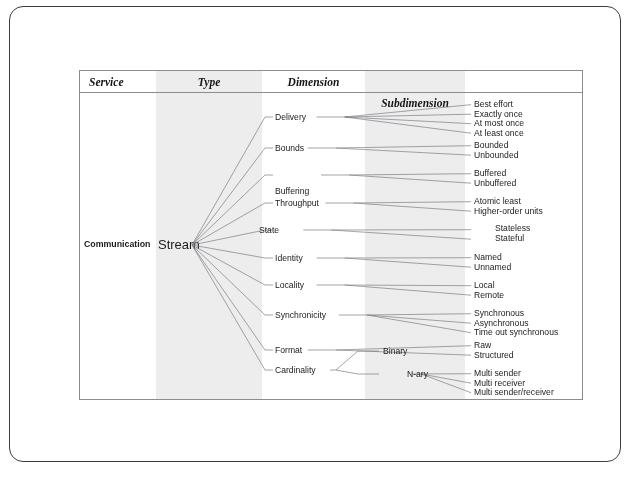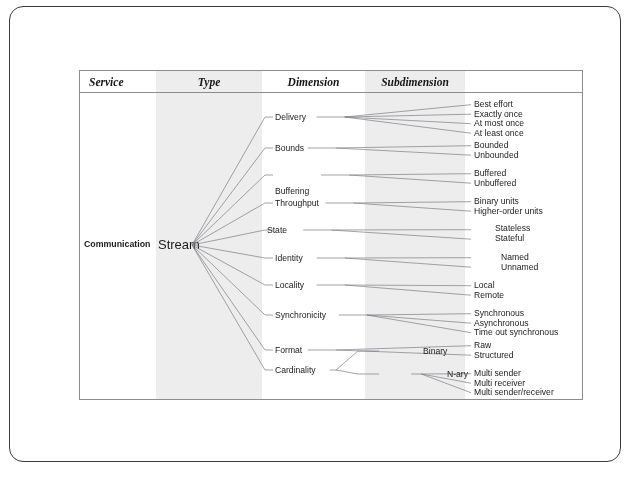--- a/index.html
+++ b/index.html
@@ -30,32 +30,32 @@
 
   .hdr{
     position:absolute;top:4px;height:16px;line-height:16px;
     font-family:"Liberation Serif",serif;
     font-weight:bold;font-style:italic;font-size:11.5px;color:#16161a;
     text-align:center;white-space:nowrap;
   }
   #hdr-service{left:4px;width:74px;text-align:left;padding-left:6px;}
   #hdr-type{left:77px;width:106px;}
   #hdr-dimension{left:183px;width:103px;}
-  #hdr-subdimension{left:286px;width:100px;}
+  #hdr-subdimension{left:286px;width:100px;margin-top:21px;}
   #hdr-value{left:386px;width:117px;}
 
   .cell-text{
     position:absolute;font-size:13px;color:#1b1b1b;
     line-height:9.4px;white-space:nowrap;
   }
   #svc-communication{left:5px;top:170px;font-weight:bold;font-size:8.8px;}
   #svc-stream{left:79px;top:170px;}
 
   .dim-label{position:absolute;font-size:8.6px;color:#1b1b1b;white-space:nowrap;}
-  .sub-label{position:absolute;font-size:8.6px;color:#1b1b1b;white-space:nowrap;margin-left:40px;}
+  .sub-label{position:absolute;font-size:8.6px;color:#1b1b1b;white-space:nowrap;}
   .val-group{position:absolute;left:395px;font-size:8.6px;color:#1b1b1b;white-space:nowrap;}
   .val-group div{line-height:9.5px;}
 
   svg#wires{position:absolute;left:0;top:0;width:504px;height:330px;overflow:visible;}
   svg#wires line, svg#wires path{stroke:#7d7d85;stroke-width:0.7;fill:none;}
 </style>
 </head>
 <body>
 
 <div id="slide">
@@ -147,21 +147,21 @@
           <line x1="278.95" y1="281" x2="300" y2="281"></line>
           <line x1="278.95" y1="304" x2="300" y2="304"></line>
         </g>
     </svg>
 
     <div id="dim-layer">
         <div class="dim-label" style="left: 196px; top: 42px;">Delivery</div>
         <div class="dim-label" style="left: 196px; top: 73px;">Bounds</div>
         <div class="dim-label" style="left: 196px; top: 116px;">Buffering</div>
         <div class="dim-label" style="left: 196px; top: 128px;">Throughput</div>
-        <div class="dim-label" style="left: 188px; top: 155px;">State</div>
+        <div class="dim-label" style="left: 180px; top: 155px;">State</div>
         <div class="dim-label" style="left: 196px; top: 183px;">Identity</div>
         <div class="dim-label" style="left: 196px; top: 210px;">Locality</div>
         <div class="dim-label" style="left: 196px; top: 240px;">Synchronicity</div>
         <div class="dim-label" style="left: 196px; top: 275px;">Format</div>
         <div class="dim-label" style="left: 196px; top: 295px;">Cardinality</div>
       </div>
     <div id="sub-layer">
         <div class="sub-label" style="left: 304px; top: 276px;">Binary</div>
         <div class="sub-label" style="left: 304px; top: 299px; padding-left: 24px;">N-ary</div>
       </div>
@@ -174,28 +174,28 @@
         </div>
         <div class="val-group" style="top: 71px;">
           <div>Bounded</div>
           <div>Unbounded</div>
         </div>
         <div class="val-group" style="top: 99px;">
           <div>Buffered</div>
           <div>Unbuffered</div>
         </div>
         <div class="val-group" style="top: 127px;">
-          <div>Binary units</div>
+          <div>Atomic least</div>
           <div>Higher-order units</div>
         </div>
         <div class="val-group" style="top: 154px; margin-left: 21px;">
           <div>Stateless</div>
           <div>Stateful</div>
         </div>
-        <div class="val-group" style="top: 183px; margin-left: 27px;">
+        <div class="val-group" style="top: 183px;">
           <div>Named</div>
           <div>Unnamed</div>
         </div>
         <div class="val-group" style="top: 211px;">
           <div>Local</div>
           <div>Remote</div>
         </div>
         <div class="val-group" style="top: 239px;">
           <div>Synchronous</div>
           <div>Asynchronous</div>

